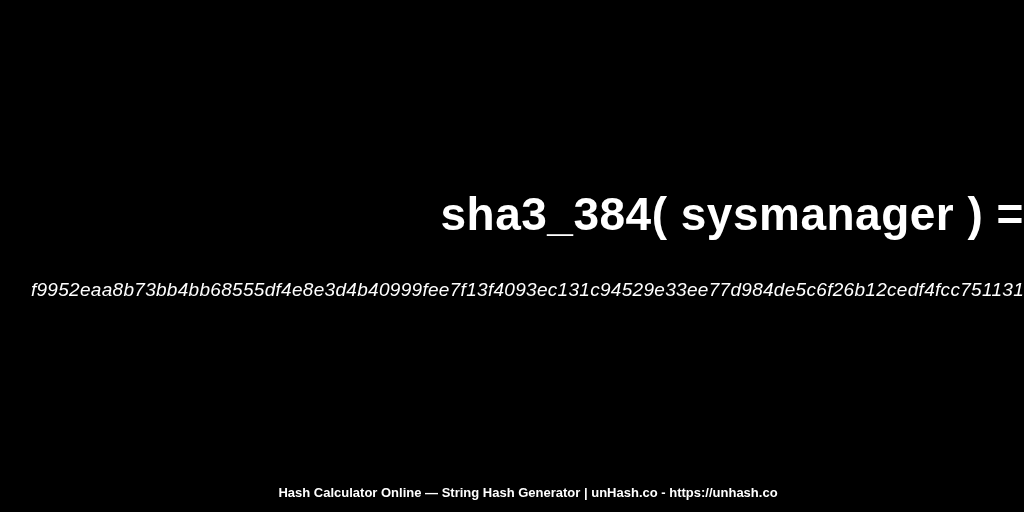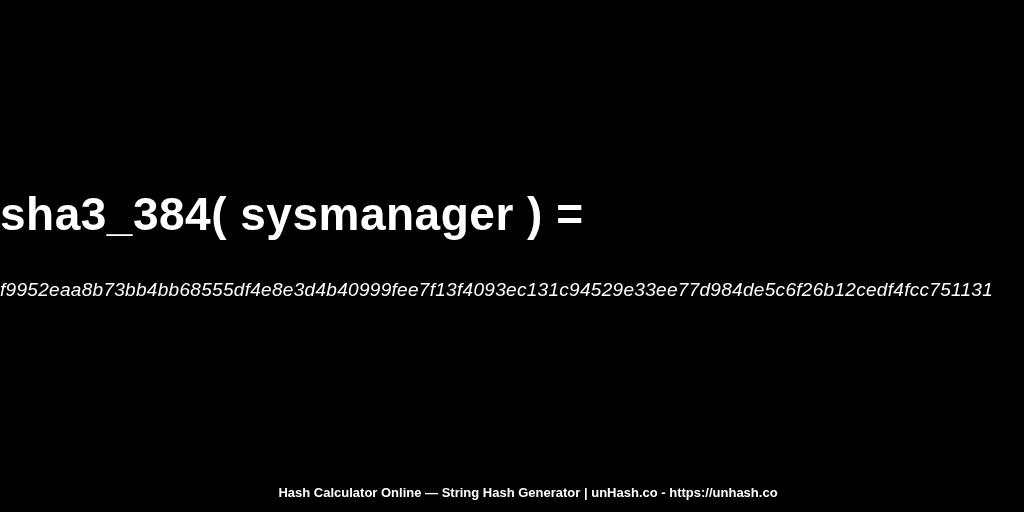--- a/index.html
+++ b/index.html
@@ -8,21 +8,21 @@
     background: #000000;
     font-family: -apple-system, BlinkMacSystemFont, "Segoe UI", Arial, sans-serif;
     color: #ffffff;
     position: relative;
   }
   .main-container {
     width: 100%;
     height: 100%;
     display: flex;
     flex-direction: column;
-    align-items: flex-start;
+    align-items: flex-end;
     justify-content: center;
     padding-bottom: 24px;
   }
   .hash-expression {
     font-size: 46px;
     font-weight: 700;
     color: #ffffff;
     text-align: center;
     margin-bottom: 38px;
     letter-spacing: 0.5px;

